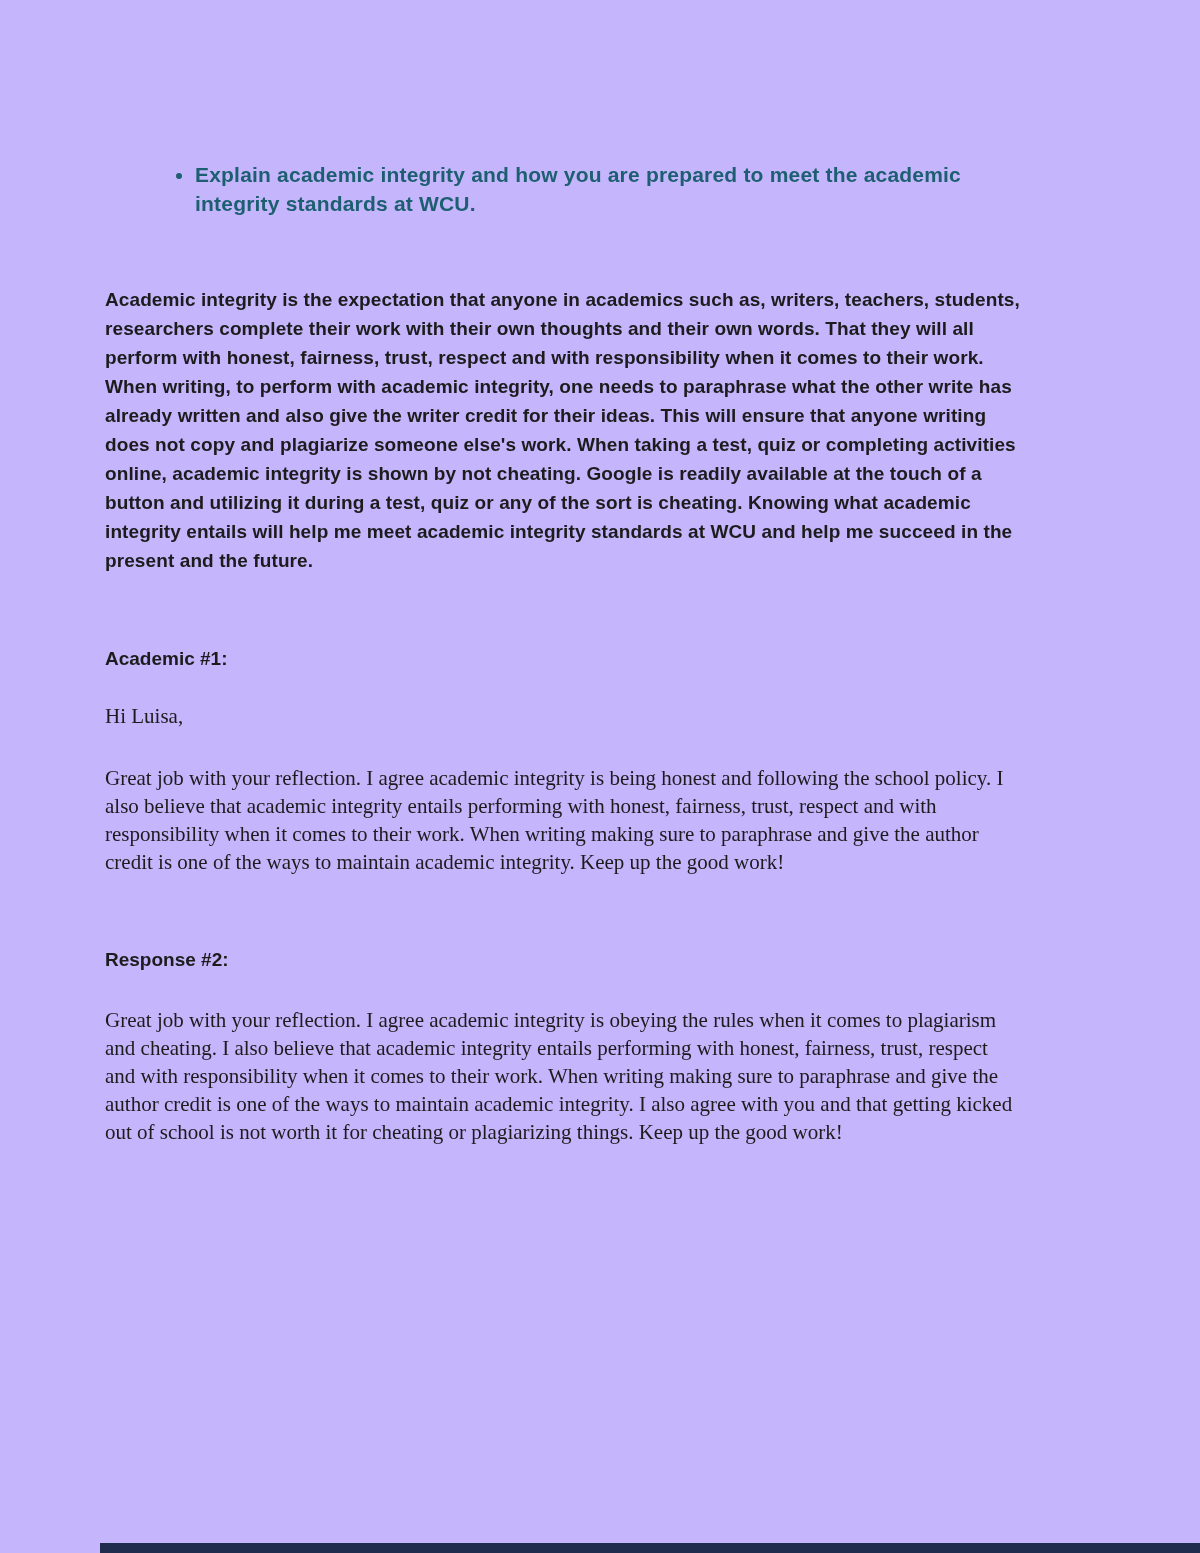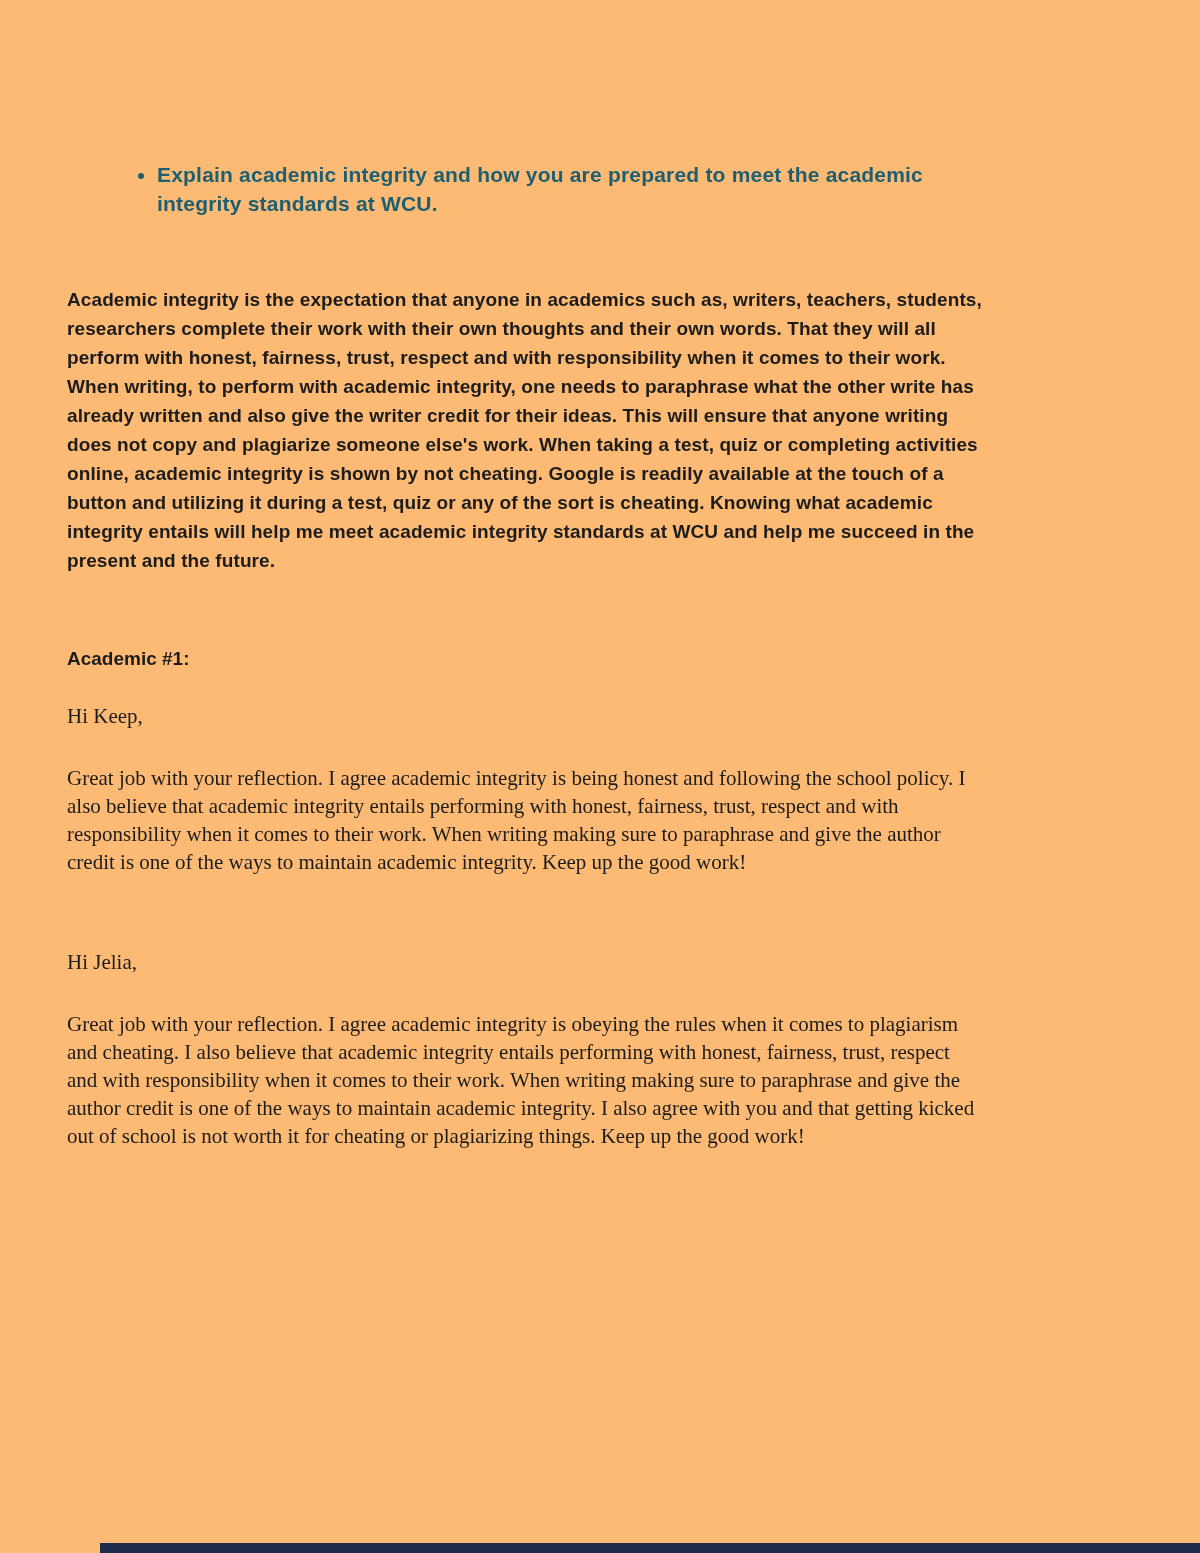--- a/index.html
+++ b/index.html
@@ -4,24 +4,24 @@
 <style>
   html, body {
     margin: 0;
     padding: 0;
     background: #ffffff;
   }
   .page {
     position: relative;
     width: 1200px;
     height: 1553px;
-    background: #fdba74;
+    background: #c4b5fd;
     overflow: hidden;
     box-sizing: border-box;
-    padding: 0 67px;
+    padding: 0 105px;
   }
   
   .heading-list {
     margin: 0;
     padding: 160px 0 0 90px;
     list-style: disc;
   }
   .bullet-heading {
     font-family: "Liberation Sans", "DejaVu Sans", sans-serif;
     font-size: 21px;
@@ -84,24 +84,24 @@
 <div class="page">
 
   <ul class="heading-list">
     <li class="bullet-heading">Explain academic integrity and how you are prepared to meet the academic integrity standards at WCU.</li>
   </ul>
 
   <p class="intro">Academic integrity is the expectation that anyone in academics such as, writers, teachers, students, researchers complete their work with their own thoughts and their own words. That they will all perform with honest, fairness, trust, respect and with responsibility when it comes to their work. When writing, to perform with academic integrity, one needs to paraphrase what the other write has already written and also give the writer credit for their ideas. This will ensure that anyone writing does not copy and plagiarize someone else's work. When taking a test, quiz or completing activities online, academic integrity is shown by not cheating. Google is readily available at the touch of a button and utilizing it during a test, quiz or any of the sort is cheating. Knowing what academic integrity entails will help me meet academic integrity standards at WCU and help me succeed in the present and the future.</p>
 
   <div class="response-block">
     <p class="resp-label">Academic #1:</p>
-    <p class="serif greeting">Hi Keep,</p>
+    <p class="serif greeting">Hi Luisa,</p>
     <p class="serif resp-body">Great job with your reflection. I agree academic integrity is being honest and following the school policy. I also believe that academic integrity entails performing with honest, fairness, trust, respect and with responsibility when it comes to their work. When writing making sure to paraphrase and give the author credit is one of the ways to maintain academic integrity. Keep up the good work!</p>
   </div>
 
   <div class="response-block">
-    <p class="serif greeting">Hi Jelia,</p>
+    <p class="resp-label">Response #2:</p>
     <p class="serif resp-body">Great job with your reflection. I agree academic integrity is obeying the rules when it comes to plagiarism and cheating. I also believe that academic integrity entails performing with honest, fairness, trust, respect and with responsibility when it comes to their work. When writing making sure to paraphrase and give the author credit is one of the ways to maintain academic integrity. I also agree with you and that getting kicked out of school is not worth it for cheating or plagiarizing things. Keep up the good work!</p>
   </div>
 
   <div class="footer-bar" style="background-color: rgb(31, 44, 77);"></div>
 
 </div>
 
 </body></html>

